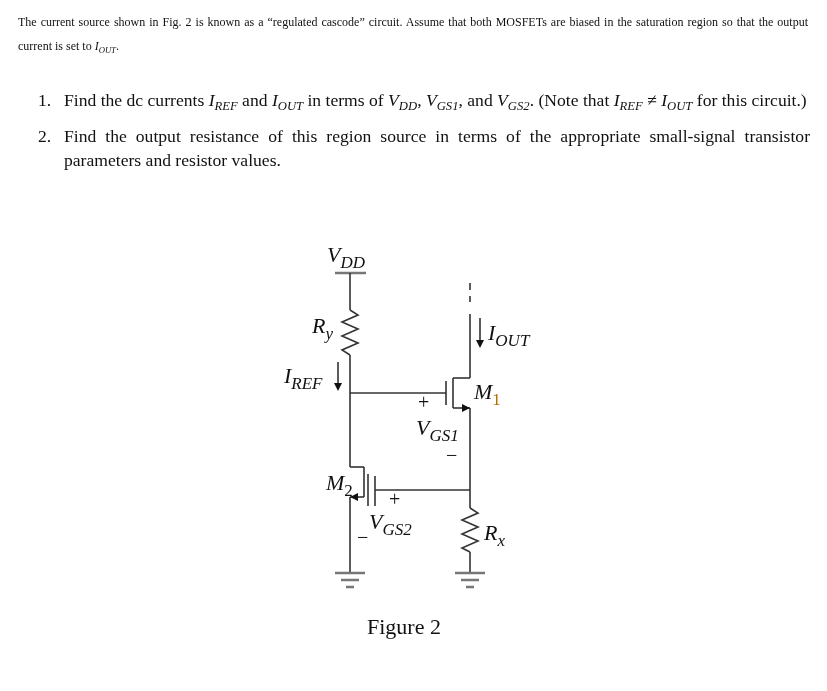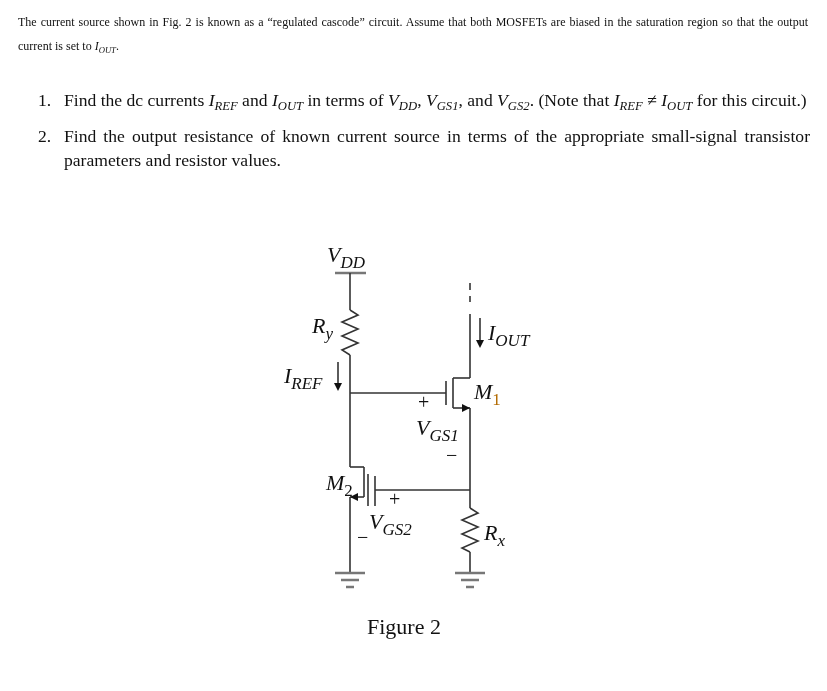--- a/index.html
+++ b/index.html
@@ -23,21 +23,21 @@
   <span>The current source shown in Fig. 2 is known as a “regulated cascode” circuit. Assume that both MOSFETs are biased in the saturation region so that the output current is set to </span><span class="m"><span>I</span><sub>OUT</sub></span><span>.</span>
 </div>
 
 <div class="list">
   <div class="item">
     <span class="num">1.</span>
     <span>Find the dc currents </span><span class="m"><span>I</span><sub>REF</sub></span><span> and </span><span class="m"><span>I</span><sub>OUT</sub></span><span> in terms of </span><span class="m"><span>V</span><sub>DD</sub></span><span>, </span><span class="m"><span>V</span><sub>GS1</sub></span><span>, and </span><span class="m"><span>V</span><sub>GS2</sub></span><span>. (Note that </span><span class="m"><span>I</span><sub>REF</sub></span><span> ≠ </span><span class="m"><span>I</span><sub>OUT</sub></span><span> for this circuit.)</span>
   </div>
   <div class="item">
     <span class="num">2.</span>
-    <span>Find the output resistance of known current source in terms of the appropriate small-signal transistor parameters and resistor values.</span>
+    <span>Find the output resistance of this region source in terms of the appropriate small-signal transistor parameters and resistor values.</span>
   </div>
 </div>
 
 <svg id="circuit" width="827" height="691" xmlns="http://www.w3.org/2000/svg">
   <g stroke="#333" stroke-width="1.6" fill="none">
 
     <line x1="335" y1="273" x2="366" y2="273" stroke="#777" stroke-width="2.5"></line>
 
     <line x1="350" y1="273" x2="350" y2="310"></line>
 

